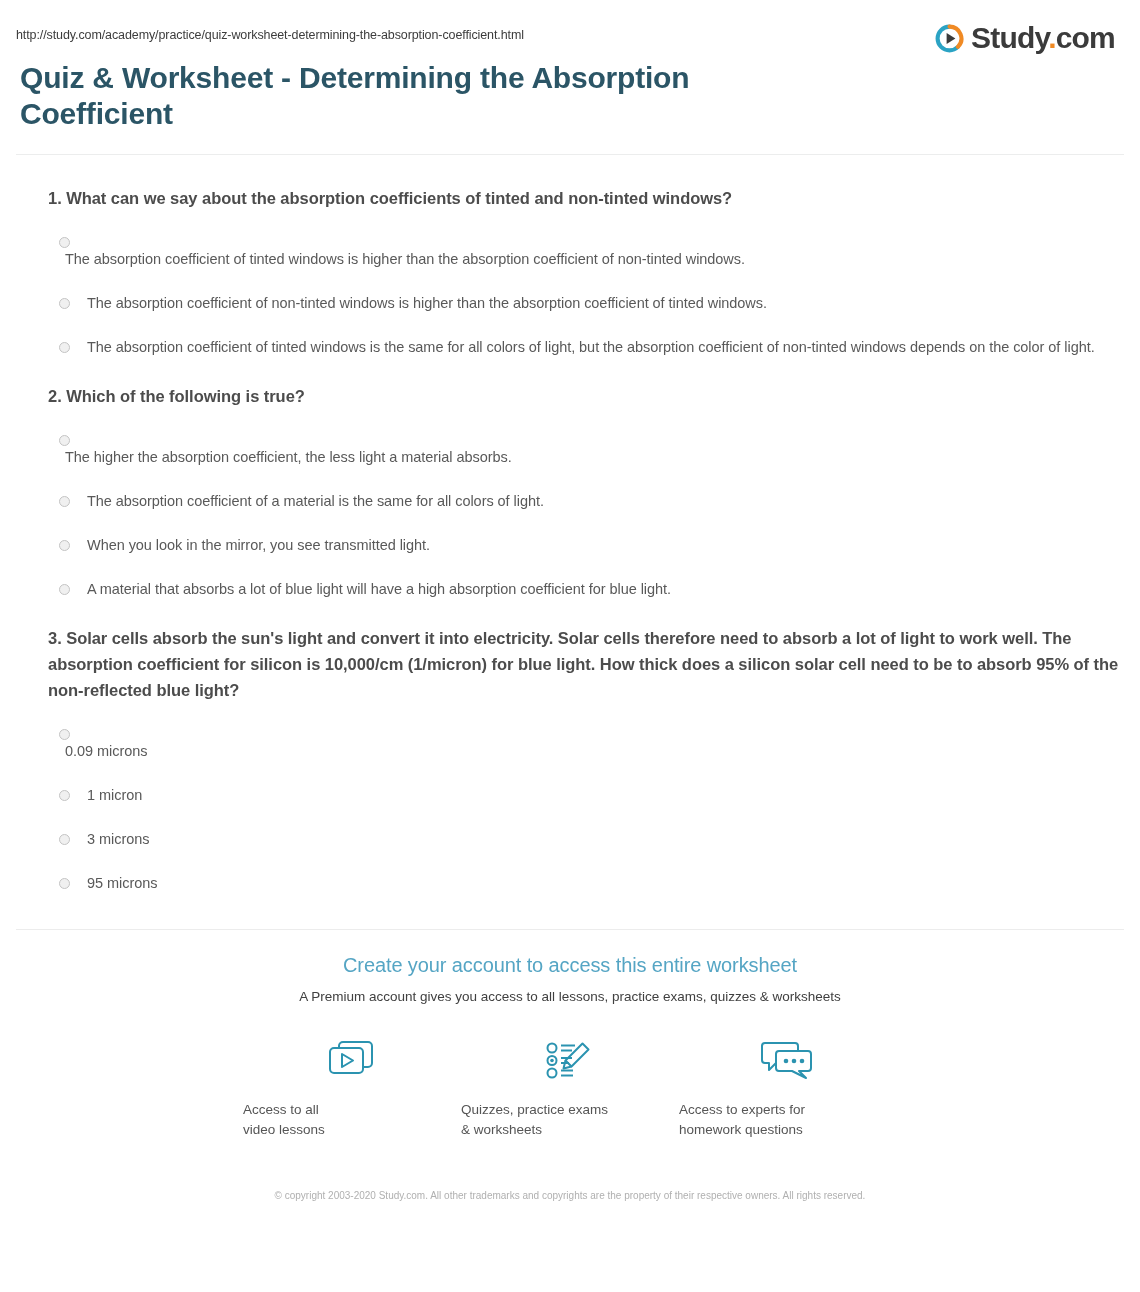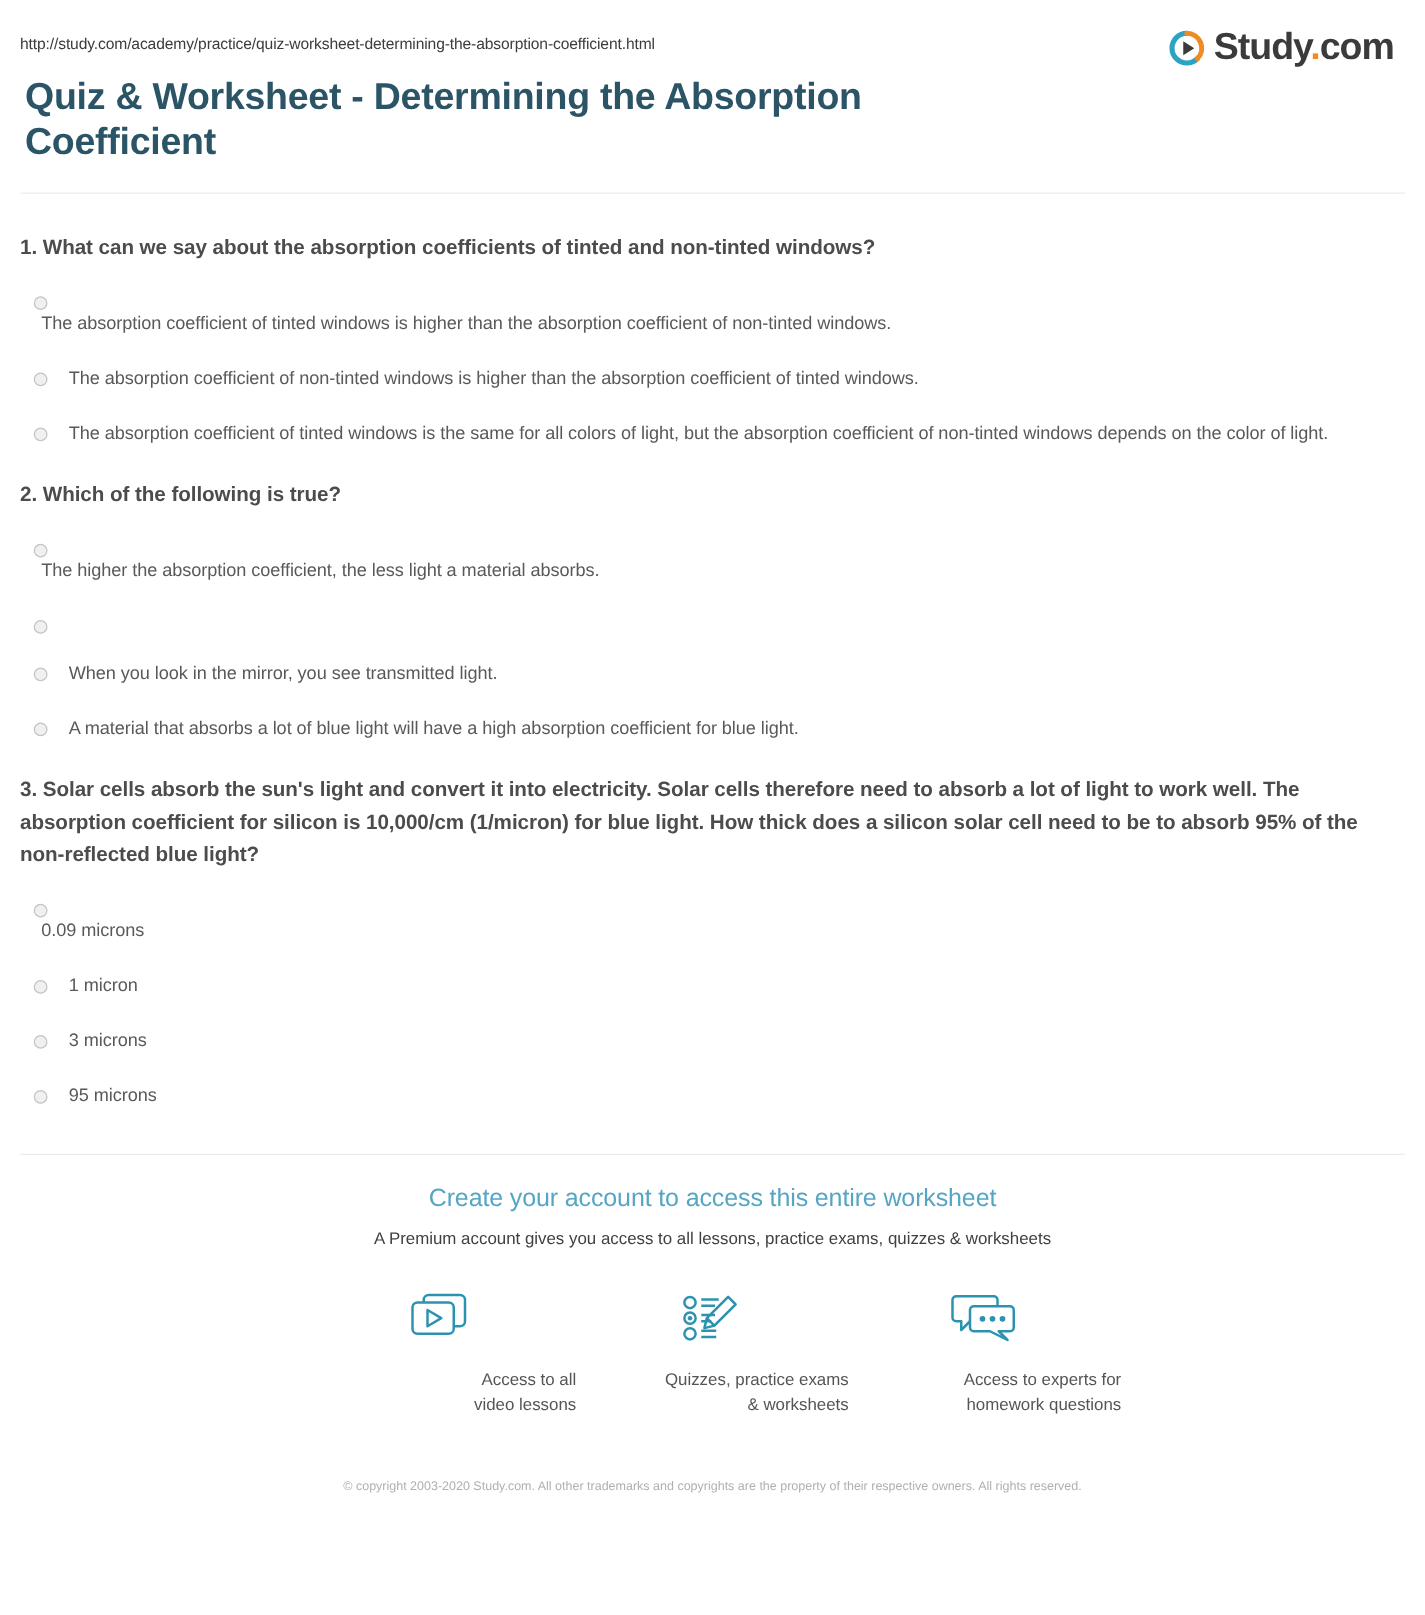--- a/index.html
+++ b/index.html
@@ -73,21 +73,21 @@
     max-width: 720px;
   }
   .rule {
     border: 0;
     border-top: 1px solid #eceded;
     margin: 22px 0 0 0;
     height: 0;
   }
 
   
-  .questions { padding-top: 6px; }
+  .questions { padding-top: 6px; margin-left: 32px; }
   .question-block { padding-top: 24px; }
   .q-text {
     font-size: 16.5px;
     line-height: 26px;
     font-weight: bold;
     color: #4c4c4c;
     letter-spacing: -0.05px;
     margin: 0;
   }
   .options {
@@ -146,21 +146,21 @@
     margin: 9px 0 0 0;
   }
   .perks {
     display: flex;
     justify-content: center;
     gap: 0;
     margin-top: 28px;
   }
   .perk {
     width: 218px;
-    text-align: right;
+    text-align: left;
   }
   .perk-icon {
     height: 52px;
     display: flex;
     align-items: center;
     justify-content: center;
   }
   .perk-text {
     margin-top: 13px;
     font-size: 13.5px;
@@ -224,20 +224,21 @@
 
     <div class="question-block">
       <p class="q-text">2. Which of the following is true?</p>
       <ul class="options">
         <li class="option first">
           <span class="radio"></span>
           <span class="option-label">The higher the absorption coefficient, the less light a material absorbs.</span>
         </li>
         <li class="option">
           <span class="radio"></span>
+          <span class="option-label">The absorption coefficient of a material is the same for all colors of light.</span>
         </li>
         <li class="option">
           <span class="radio"></span>
           <span class="option-label">When you look in the mirror, you see transmitted light.</span>
         </li>
         <li class="option">
           <span class="radio"></span>
           <span class="option-label">A material that absorbs a lot of blue light will have a high absorption coefficient for blue light.</span>
         </li>
       </ul>

